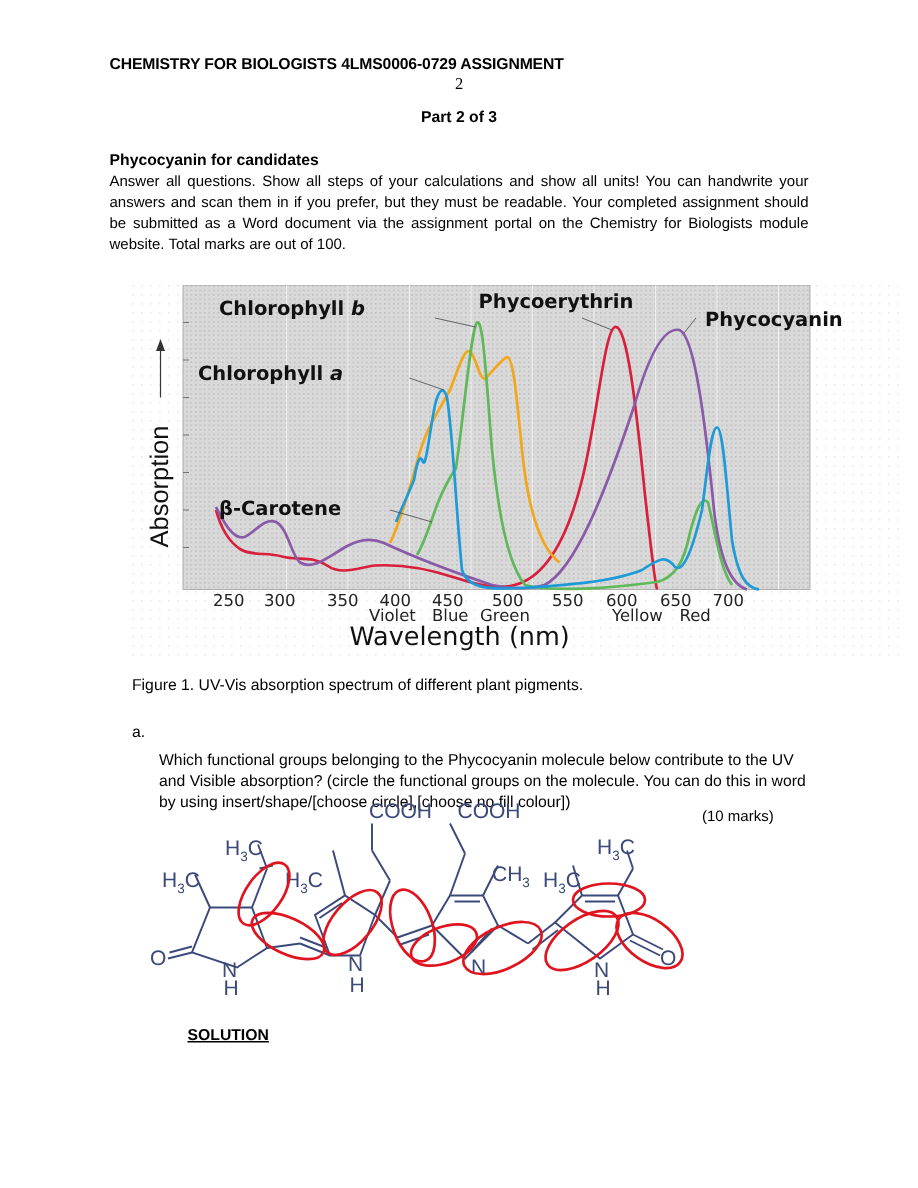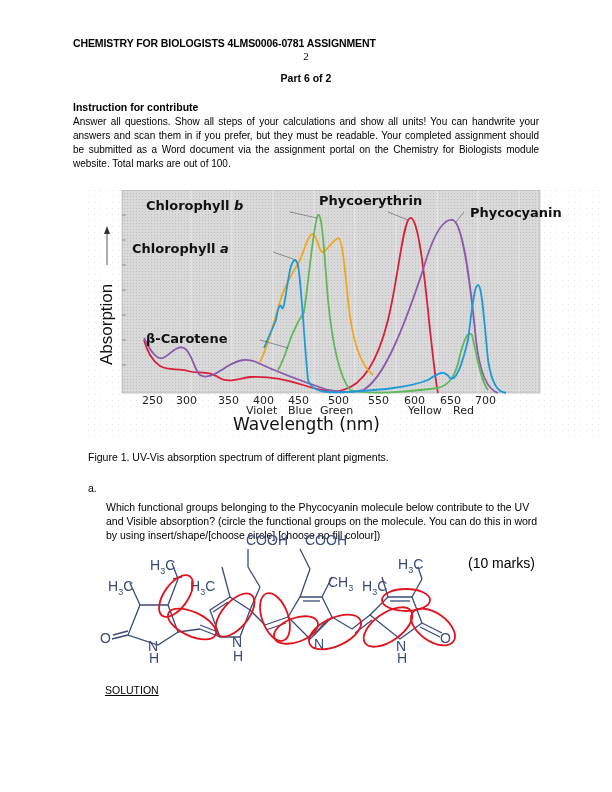--- a/index.html
+++ b/index.html
@@ -8,33 +8,33 @@
   .hdr { left:73px; top:37px; font-size:10.5px; font-weight:bold; letter-spacing:-0.1px; }
   .pgnum { left:0; width:612px; top:50px; text-align:center; font-family:"Liberation Serif", serif; font-size:11px; }
   .part { left:0; width:612px; top:72px; text-align:center; font-size:10.5px; font-weight:bold; }
   .instr-h { left:73px; top:101px; font-size:10.5px; font-weight:bold; }
   .instr { left:73px; top:115px; width:466px; font-size:10px; line-height:14px; text-align:justify; }
   .figure { left:88px; top:190px; width:512px; height:250px; }
   .caption { left:88px; top:451px; font-size:10.5px; }
   .q { left:88px; top:481px; width:455px; font-size:10.5px; line-height:14px; }
   .q .lbl { position:absolute; left:0; top:0; }
   .q .txt { margin-left:18px;margin-top:19px; }
-  .marks { left:468px; top:539px; font-size:14px;margin-top:16px; }
+  .marks { left:468px; top:539px; font-size:10px; }
   .molecule { left:100px; top:527px; width:380px; height:140px; }
-  .solution { left:64px; top:684px; font-size:10.5px; font-weight:normal; text-decoration:underline;padding-left:41px; }
+  .solution { left:84px; top:684px; font-size:10.5px; font-weight:bold; text-decoration:underline;padding-left:41px; }
   .chart-label { font-family:"DejaVu Sans", sans-serif; font-weight:bold; fill:#111; }
 </style>
 </head>
 <body>
 
-<div class="abs hdr">CHEMISTRY FOR BIOLOGISTS 4LMS0006-0781 ASSIGNMENT</div>
+<div class="abs hdr">CHEMISTRY FOR BIOLOGISTS 4LMS0006-0729 ASSIGNMENT</div>
 <div class="abs pgnum">2</div>
-<div class="abs part">Part 6 of 2</div>
-
-<div class="abs instr-h">Instruction for contribute</div>
+<div class="abs part">Part 2 of 3</div>
+
+<div class="abs instr-h">Phycocyanin for candidates</div>
 <div class="abs instr">Answer all questions. Show all steps of your calculations and show all units! You can handwrite your answers and scan them in if you prefer, but they must be readable. Your completed assignment should be submitted as a Word document via the assignment portal on the Chemistry for Biologists module website. Total marks are out of 100.</div>
 
 <div class="abs figure">
   <svg width="512" height="250" viewBox="0 0 512 250" xmlns="http://www.w3.org/2000/svg">
     <defs>
       <pattern id="dots" width="3" height="3" patternUnits="userSpaceOnUse">
         <rect width="3" height="3" fill="#d9d9d9"></rect>
         <rect width="1" height="1" fill="#bdbdbd"></rect>
       </pattern>
       <pattern id="dotsLight" width="6" height="6" patternUnits="userSpaceOnUse">

